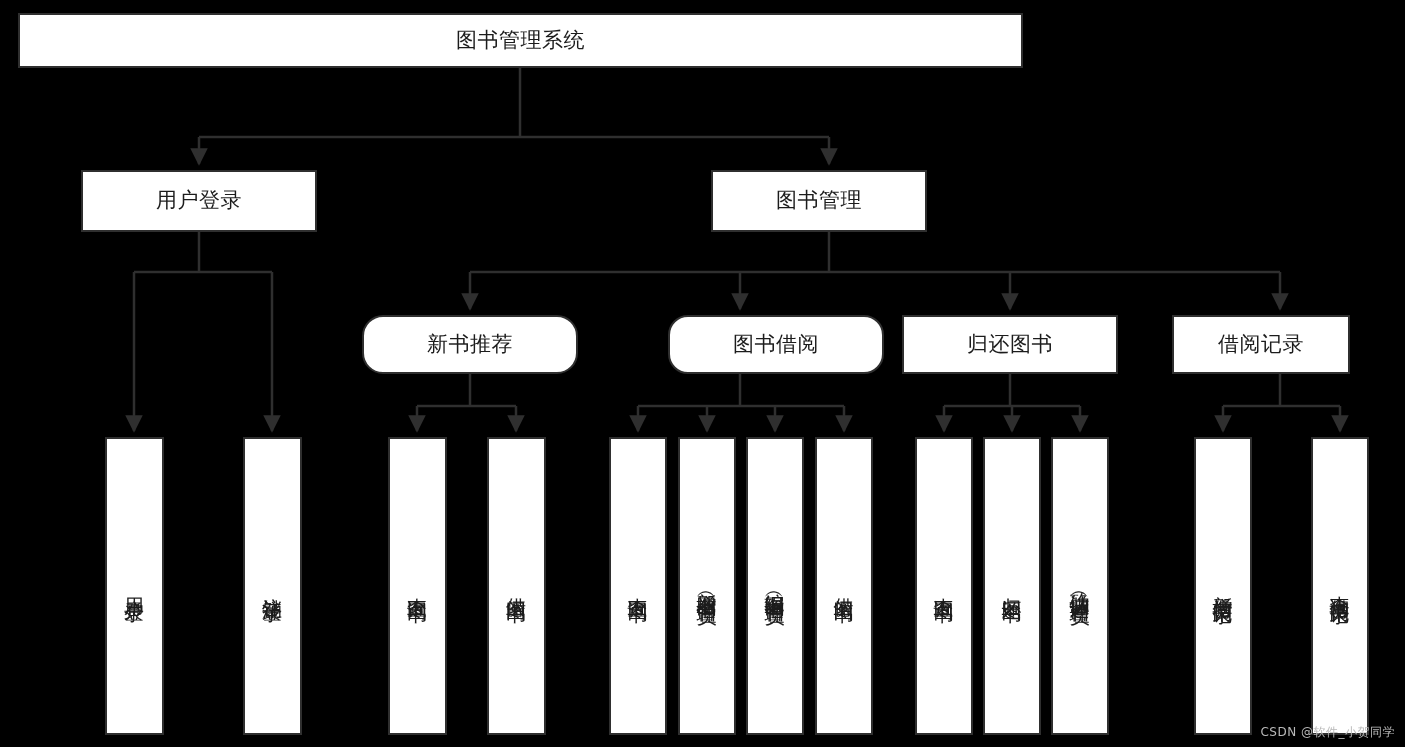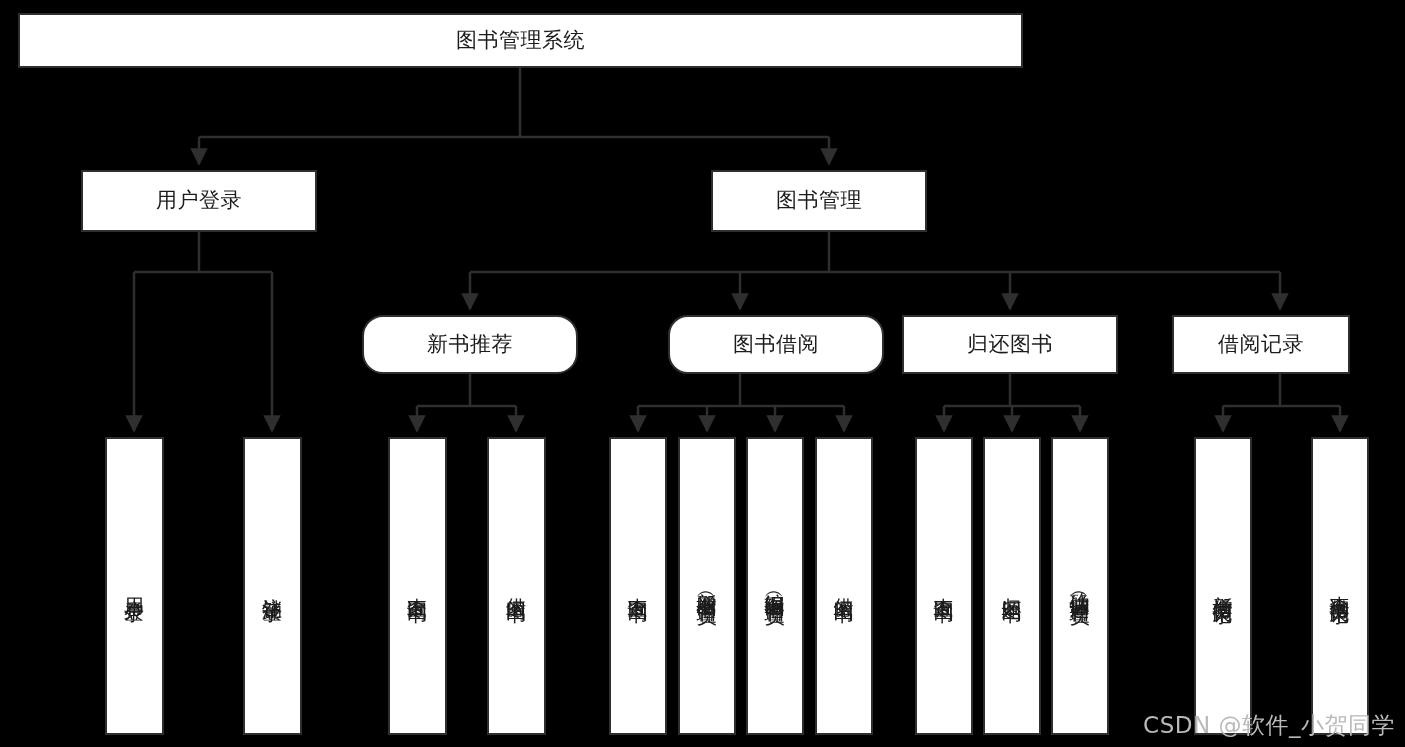--- a/index.html
+++ b/index.html
@@ -51,21 +51,21 @@
     text-orientation: upright;
     font-size: 20px;
     letter-spacing: 2px;
     line-height: 1;
   }
   .node.root .label { font-size: 21px; }
   .watermark {
     position: absolute;
     right: 10px;
     bottom: 6px;
-    font-size: 23px;
+    font-size: 12px;
     color: #b9b9b9;
     white-space: nowrap;
     letter-spacing: 0.5px;
   }
 </style>
 </head>
 <body>
 
 <div id="diagram-root">
 

